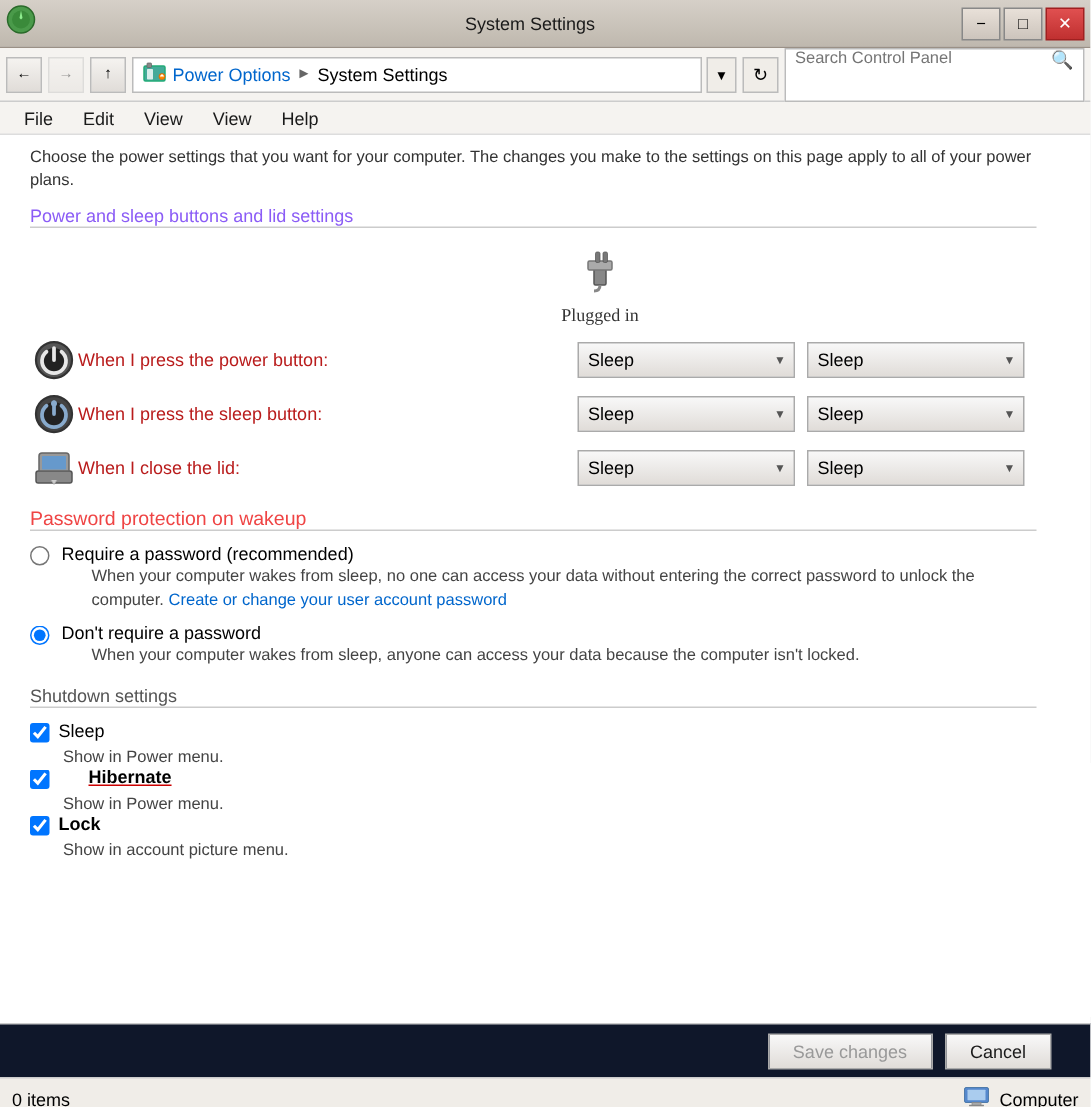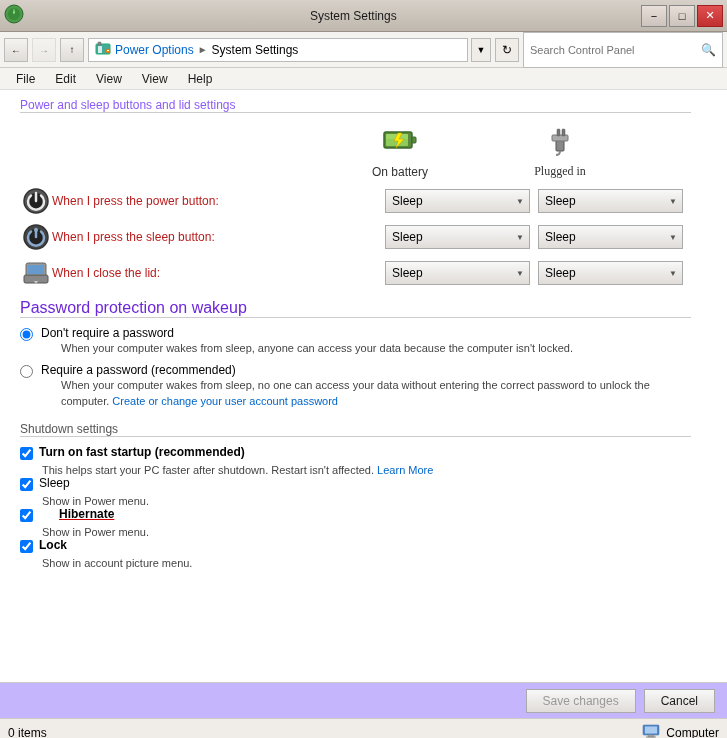--- a/index.html
+++ b/index.html
@@ -42,21 +42,21 @@
     .address-path {
       flex: 1; height: 24px; border: 1px solid #bbb; background: white;
       padding: 0 6px; display: flex; align-items: center; font-size: 12px; gap: 4px;
     }
     .address-arrow { color: #666; font-size: 10px; }
     .address-link { color: #0066cc; cursor: pointer; }
     .address-chevron { width: 20px; height: 24px; border: 1px solid #bbb; background: #f0ede8; display: flex; align-items: center; justify-content: center; font-size: 9px; margin-left: -1px; }
     .refresh-btn { width: 24px; height: 24px; border: 1px solid #bbb; background: #f0ede8; display: flex; align-items: center; justify-content: center; font-size: 12px; cursor: pointer; }
     .search-box {
       width: 200px; height: 36px; border: 1px solid #bbb; background: white;
-      display: flex; align-items: center; padding: 0 6px; gap: 4px;
+      display: flex; align-items: flex-start; padding: 0 6px; gap: 4px;
     }
     .search-box input { border: none; outline: none; flex: 1; font-size: 11px; background: transparent; color: #888; }
     .search-icon { color: #666; font-size: 12px; }
 
     
     .menu-bar {
       background: #f5f3f0;
       height: 22px;
       display: flex;
       align-items: center;
@@ -99,26 +99,26 @@
     .checkbox-row { display: flex; align-items: flex-start; margin-bottom: 4px; }
     .checkbox-row input[type=checkbox] { margin-top: 2px; margin-right: 6px; }
     .checkbox-label { font-size: 12px; }
     .checkbox-label.bold { font-weight: bold; }
     .checkbox-desc { font-size: 11px; color: #444; margin-left: 22px; }
     .checkbox-desc a { color: #0066cc; text-decoration: none; }
 
     
     .bottom-buttons {
       height: 36px;
-      background: #c4b5fd;
+      background: #0f172a;
       border-top: 1px solid #ccc;
       display: flex;
       align-items: center;
       justify-content: flex-end;
-      padding: 0 12px;
+      padding: 0 26px;
       gap: 8px;
     }
     .btn {
       height: 24px; padding: 0 16px; border: 1px solid #aaa;
       background: linear-gradient(to bottom, #f8f8f8, #e0dcd8);
       cursor: pointer; font-size: 12px; color: #1a1a1a;
     }
     .btn:disabled { color: #999; }
 
     
@@ -205,46 +205,30 @@
   <span class="menu-item">File</span>
   <span class="menu-item">Edit</span>
   <span class="menu-item">View</span>
   <span class="menu-item">View</span>
   <span class="menu-item">Help</span>
 </div>
 
 <div class="main-content">
   <div class="content-area">
 
+    <p class="top-notice">Choose the power settings that you want for your computer. The changes you make to the settings on this page apply to all of your power plans.</p>
 
     <div>
       <span style="font-size:12px; color:#8b5cf6;">Power and sleep buttons and lid settings</span>
       <hr class="section-divider">
     </div>
 
     <div class="power-header-row">
       <div class="power-label-col"></div>
 
-      <div class="power-col">
-        <div>
-          <svg width="36" height="36" viewBox="0 0 36 36">
-
-            <rect x="2" y="10" width="28" height="16" rx="2" fill="#5c8a3c" stroke="#3a6a2a" stroke-width="1.5"></rect>
-
-            <rect x="30" y="15" width="4" height="6" rx="1" fill="#5c8a3c" stroke="#3a6a2a" stroke-width="1"></rect>
-
-            <rect x="4" y="12" width="22" height="12" rx="1" fill="#8fcc5a"></rect>
-
-            <rect x="4" y="12" width="22" height="5" rx="1" fill="#aee070" opacity="0.5"></rect>
-
-            <path d="M16 11 L12 19 L16 19 L14 26 L22 17 L17 17 L20 11 Z" fill="#ffec00" stroke="#cc9900" stroke-width="0.5"></path>
-          </svg>
-        </div>
-        <span style="font-size:12px; color:#333;">On battery</span>
-      </div>
 
       <div class="power-col">
         <div>
           <svg width="36" height="36" viewBox="0 0 36 36">
 
             <rect x="14" y="18" width="8" height="12" rx="1" fill="#888" stroke="#555" stroke-width="1"></rect>
             <rect x="10" y="14" width="16" height="6" rx="1" fill="#aaa" stroke="#777" stroke-width="1"></rect>
 
             <rect x="15" y="8" width="3" height="7" rx="1" fill="#777" stroke="#555" stroke-width="0.5"></rect>
             <rect x="20" y="8" width="3" height="7" rx="1" fill="#777" stroke="#555" stroke-width="0.5"></rect>
@@ -337,60 +321,50 @@
         <select>
           <option>Sleep</option>
           <option>Do nothing</option>
           <option>Hibernate</option>
           <option>Shut down</option>
         </select>
       </div>
     </div>
 
     <div class="password-section">
-      <span style="font-size:16px; color:#6d28d9;">Password protection on wakeup</span>
+      <span style="font-size:13px; color:#ef4444;">Password protection on wakeup</span>
       <hr class="section-divider">
-
-      
-      <div class="radio-row">
-        <input type="radio" name="password" id="no_pw" checked="" style="">
-        <div>
-          <label for="no_pw" class="radio-label" style="font-size:12px;">Don't require a password</label>
-          <div class="radio-desc">When your computer wakes from sleep, anyone can access your data because the computer isn't locked.</div>
-        </div>
-      </div>
 
       
       <div class="radio-row">
         <input type="radio" name="password" id="req_pw" style="">
         <div>
           <label for="req_pw" class="radio-label" style="font-size:12px;">Require a password (recommended)</label>
           <div class="radio-desc">
             <span>When your computer wakes from sleep, no one can access your data without entering the correct password to unlock the computer. </span>
             <a href="#" style="color:#0066cc; font-size:11px;">Create or change your user account password</a>
           </div>
         </div>
       </div>
+
+      
+      <div class="radio-row">
+        <input type="radio" name="password" id="no_pw" checked="" style="">
+        <div>
+          <label for="no_pw" class="radio-label" style="font-size:12px;">Don't require a password</label>
+          <div class="radio-desc">When your computer wakes from sleep, anyone can access your data because the computer isn't locked.</div>
+        </div>
+      </div>
     </div>
 
     <div class="shutdown-section">
       <span style="font-size:12px; color:#555;">Shutdown settings</span>
       <hr class="section-divider">
 
       
-      <div>
-        <div class="checkbox-row">
-          <input type="checkbox" id="cb_fast" checked="" style="">
-          <label for="cb_fast" class="checkbox-label bold">Turn on fast startup (recommended)</label>
-        </div>
-        <div class="checkbox-desc">
-          <span>This helps start your PC faster after shutdown. Restart isn't affected. </span>
-          <a href="#" style="color:#0066cc;">Learn More</a>
-        </div>
-      </div>
 
       
       <div>
         <div class="checkbox-row">
           <input type="checkbox" id="cb_sleep" checked="" style="">
           <label for="cb_sleep" class="checkbox-label">Sleep</label>
         </div>
         <div class="checkbox-desc">Show in Power menu.</div>
       </div>
 

